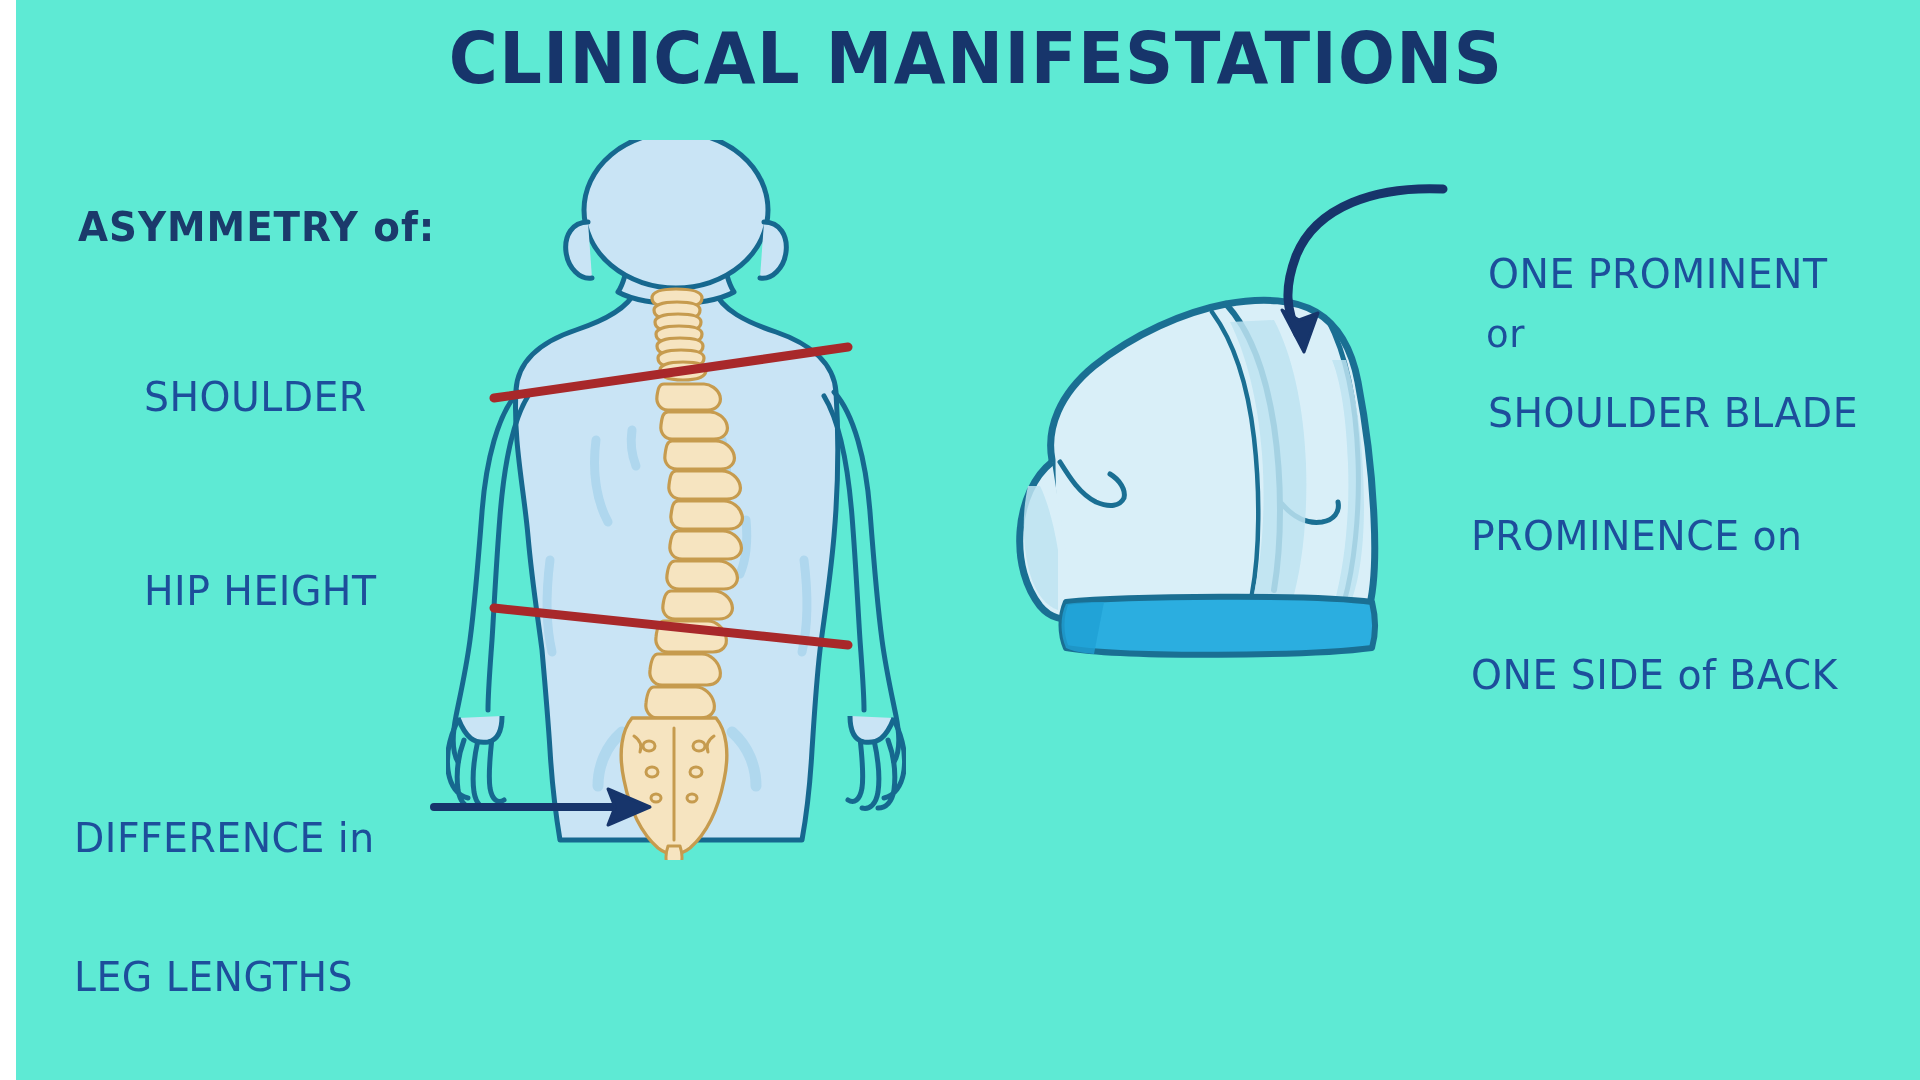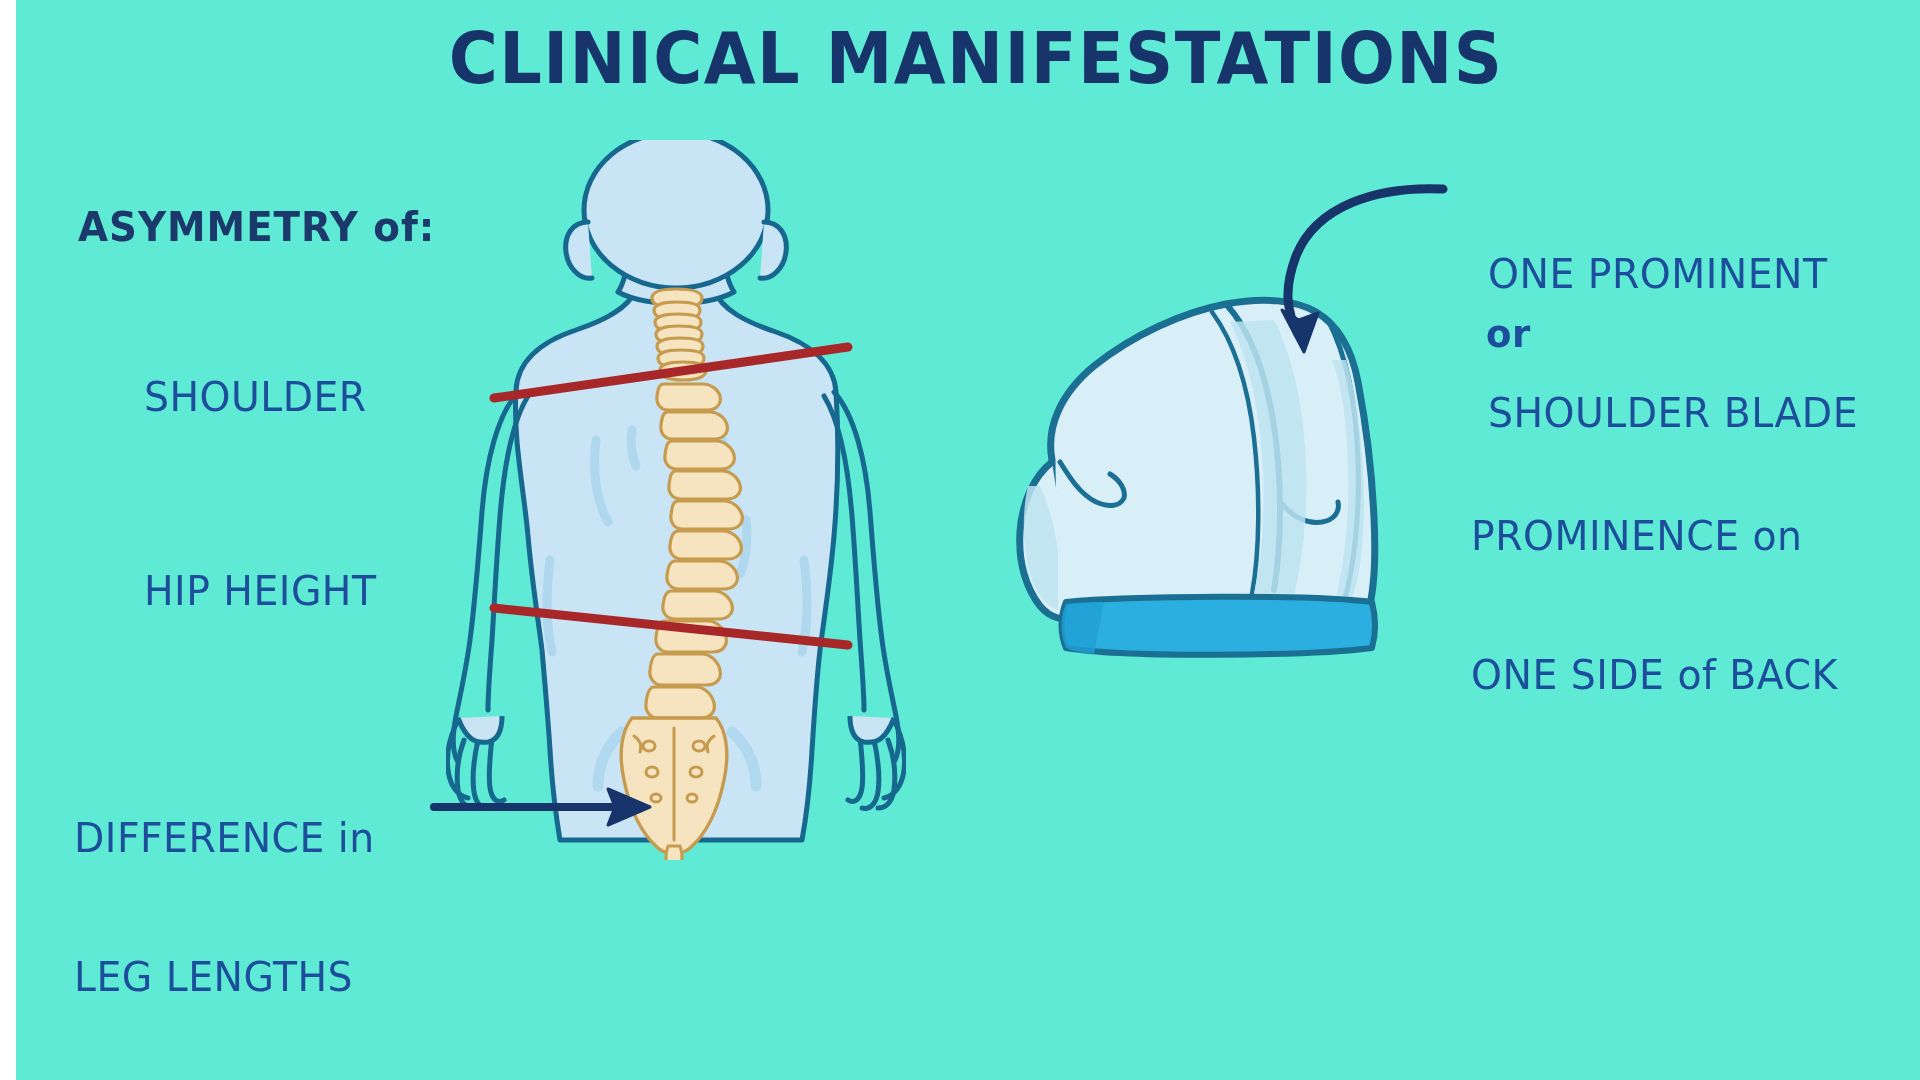--- a/index.html
+++ b/index.html
@@ -89,21 +89,20 @@
     top: 158px;
     font-size: 41px;
     line-height: 1.13;
     transform: scaleX(0.96);
     transform-origin: left top;
   }
   .lbl-or {
     left: 1470px;
     top: 315px;
     font-size: 37px;
-    font-weight: bold;
   }
   .lbl-prominence {
     left: 1455px;
     top: 420px;
     font-size: 41px;
     line-height: 1.13;
     transform: scaleX(0.96);
     transform-origin: left top;
   }
 

